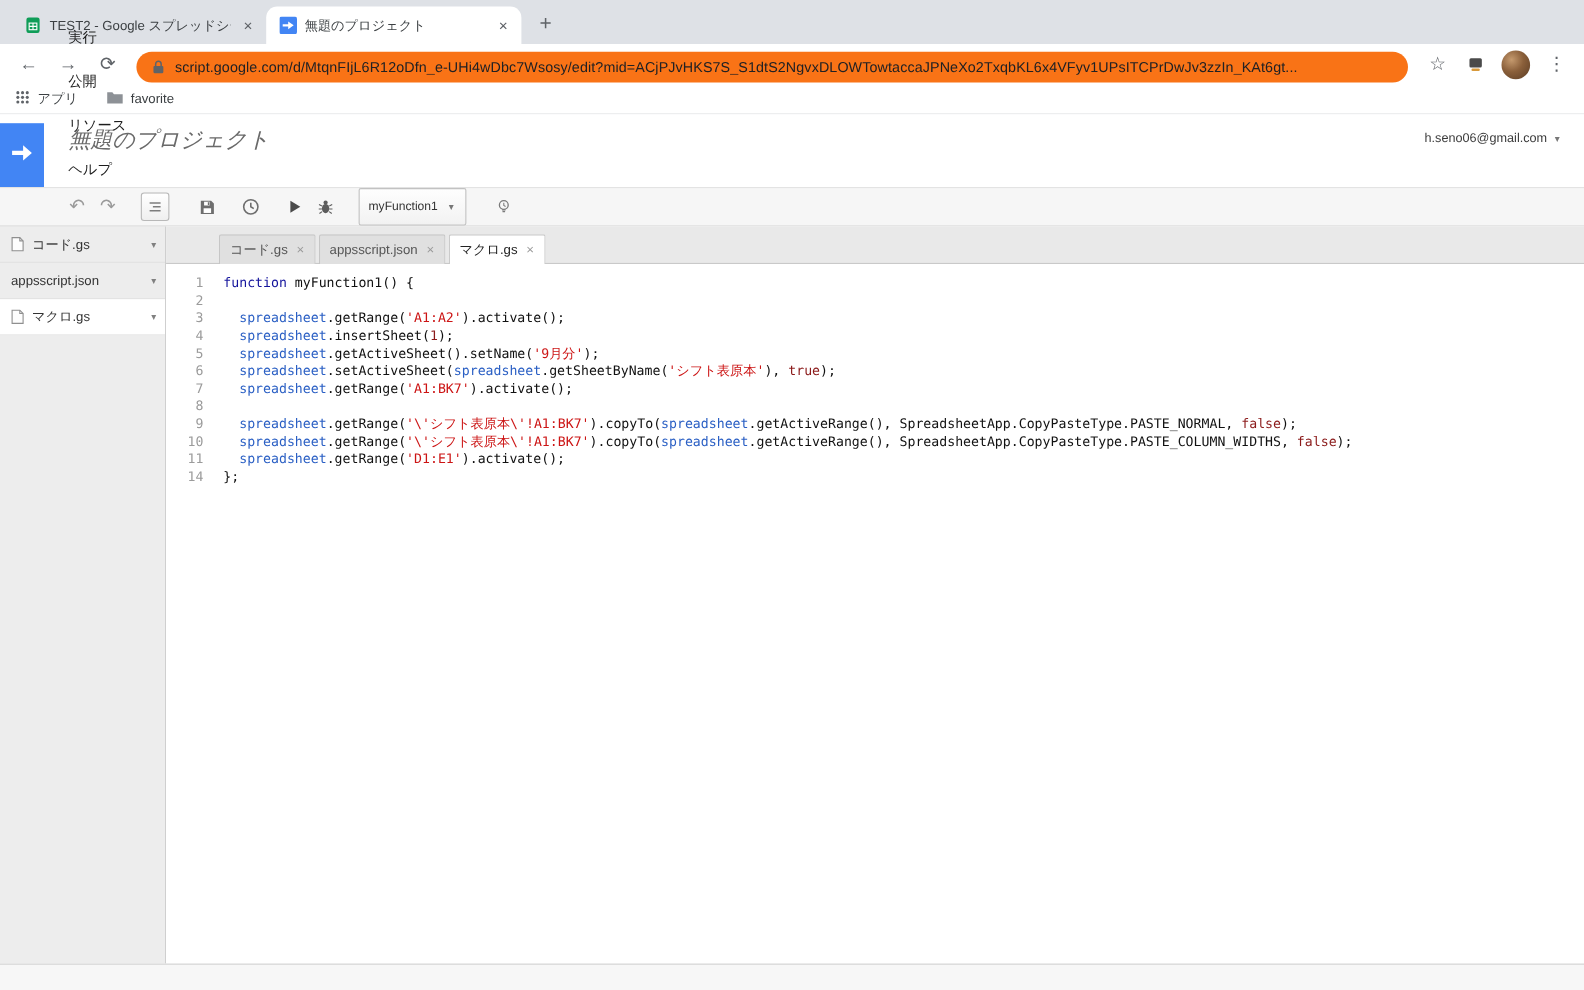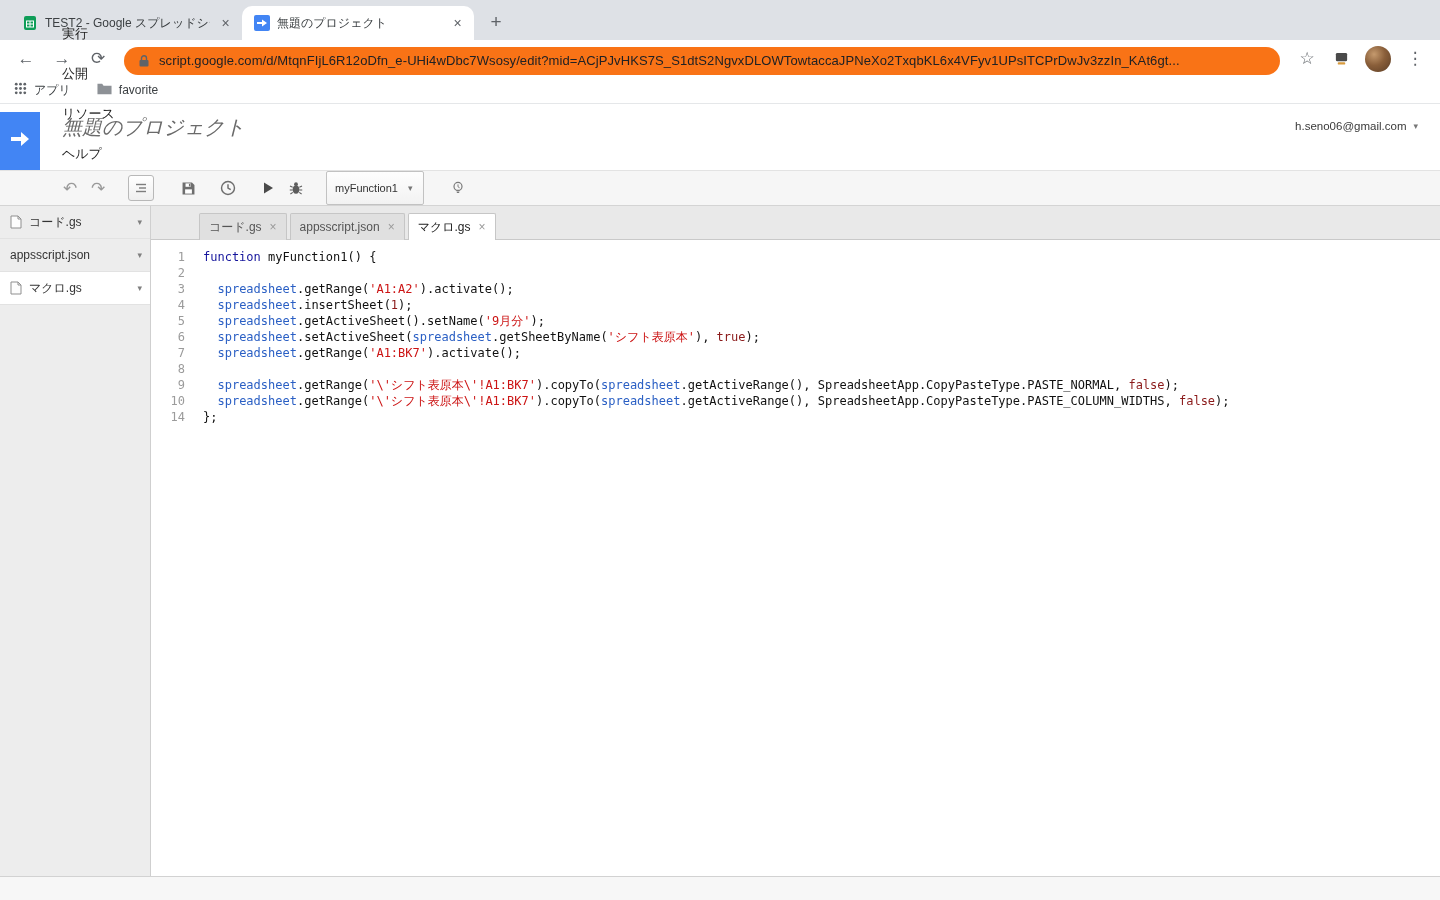--- a/index.html
+++ b/index.html
@@ -316,20 +316,24 @@
           </div>
           <div class="codeline">
             <span class="lnum">9</span>
             <span class="lsrc"><span class="tk-p">  </span><span class="tk-v">spreadsheet</span><span class="tk-p">.getRange(</span><span class="tk-s">'\'シフト表原本\'!A1:BK7'</span><span class="tk-p">).copyTo(</span><span class="tk-v">spreadsheet</span><span class="tk-p">.getActiveRange(), SpreadsheetApp.CopyPasteType.PASTE_NORMAL, </span><span class="tk-l">false</span><span class="tk-p">);</span></span>
           </div>
           <div class="codeline">
             <span class="lnum">10</span>
             <span class="lsrc"><span class="tk-p">  </span><span class="tk-v">spreadsheet</span><span class="tk-p">.getRange(</span><span class="tk-s">'\'シフト表原本\'!A1:BK7'</span><span class="tk-p">).copyTo(</span><span class="tk-v">spreadsheet</span><span class="tk-p">.getActiveRange(), SpreadsheetApp.CopyPasteType.PASTE_COLUMN_WIDTHS, </span><span class="tk-l">false</span><span class="tk-p">);</span></span>
           </div>
           <div class="codeline">
+            <span class="lnum">11</span>
+            <span class="lsrc"><span class="tk-p">  </span><span class="tk-v">spreadsheet</span><span class="tk-p">.getRange(</span><span class="tk-s">'D1:E1'</span><span class="tk-p">).activate();</span></span>
+          </div>
+          <div class="codeline">
             <span class="lnum">14</span>
             <span class="lsrc"><span class="tk-p">};</span></span>
           </div>
         </div>
     </div>
   </div>
 
   <div class="gas-footer"></div>
 </div>
 

